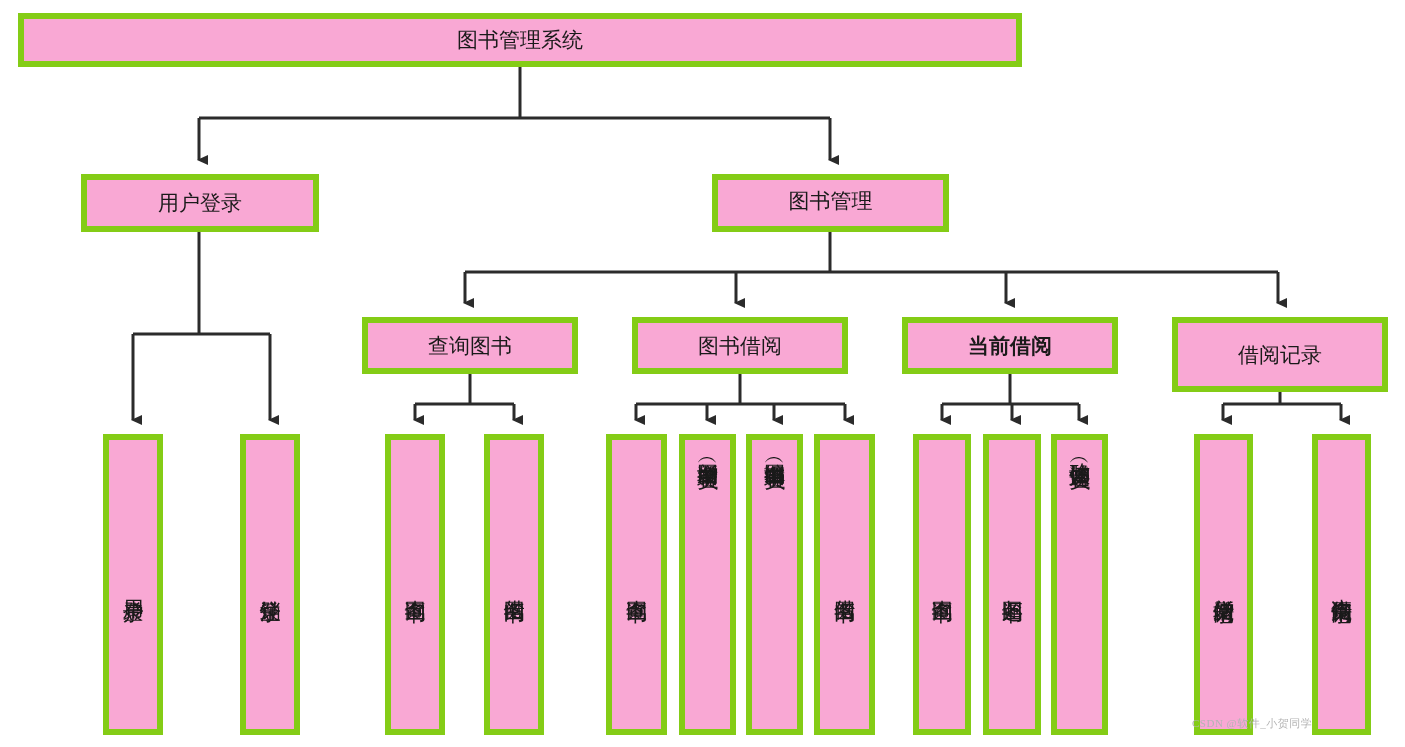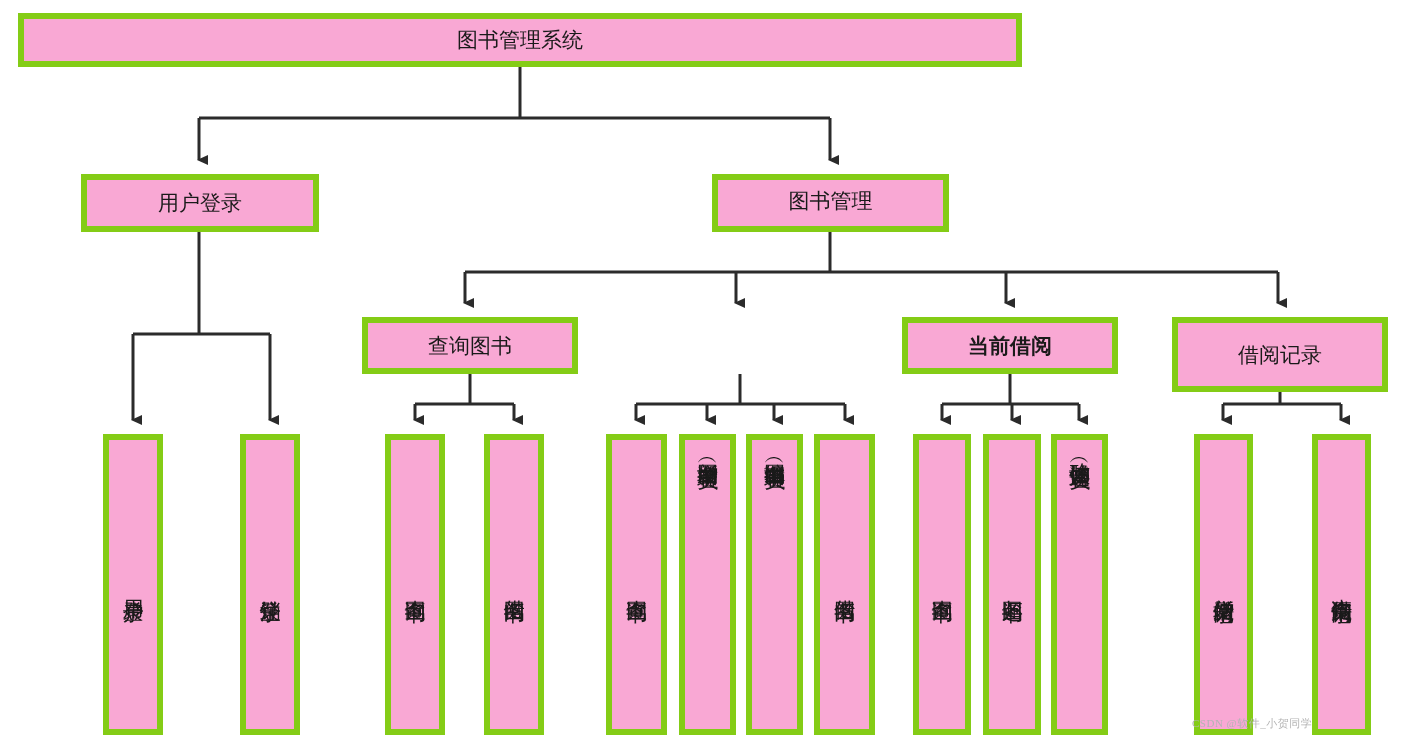--- a/index.html
+++ b/index.html
@@ -132,20 +132,23 @@
   <div class="node horiz" style="left:81px; top:174px; width:238px; height:58px;">
     <span class="node-label">用户登录</span>
   </div>
   <div class="node horiz" style="left:712px; top:174px; width:237px; height:58px;font-family:Liberation Mono, monospace;">
     <span class="node-label">图书管理</span>
   </div>
 
   <div class="node horiz" style="left:362px; top:317px; width:216px; height:57px;">
     <span class="node-label">查询图书</span>
   </div>
+  <div class="node horiz" style="left:632px; top:317px; width:216px; height:57px;">
+    <span class="node-label">图书借阅</span>
+  </div>
   <div class="node horiz" style="left:902px; top:317px; width:216px; height:57px;font-weight:bold;">
     <span class="node-label">当前借阅</span>
   </div>
   <div class="node horiz" style="left:1172px; top:317px; width:216px; height:75px;">
     <span class="node-label">借阅记录</span>
   </div>
 
   <div class="node vert centered" style="left:103px; top:434px; width:60px; height:301px;">
     <span class="node-label">用户登录</span>
   </div>

